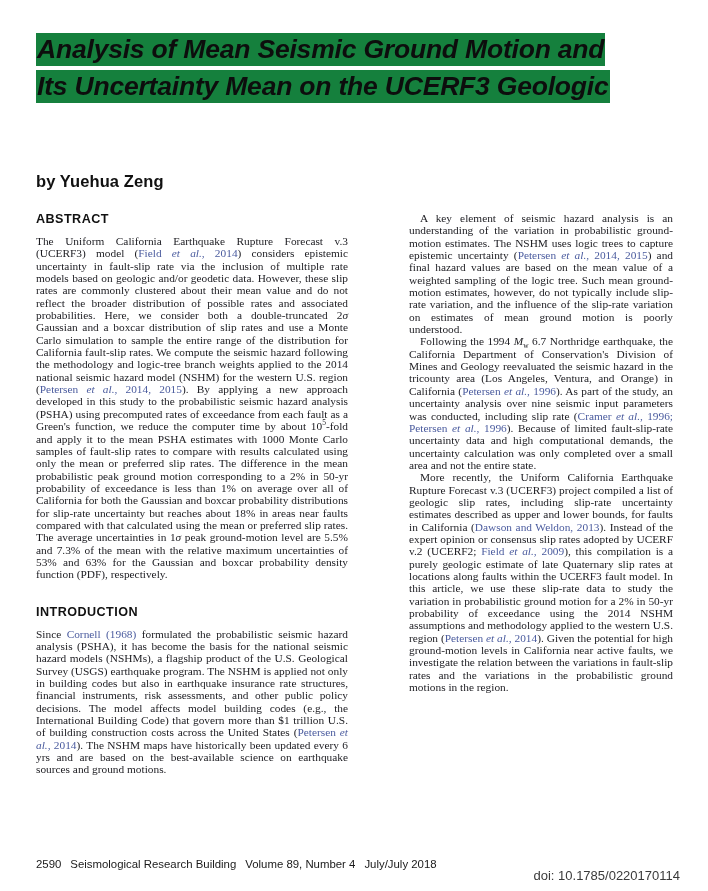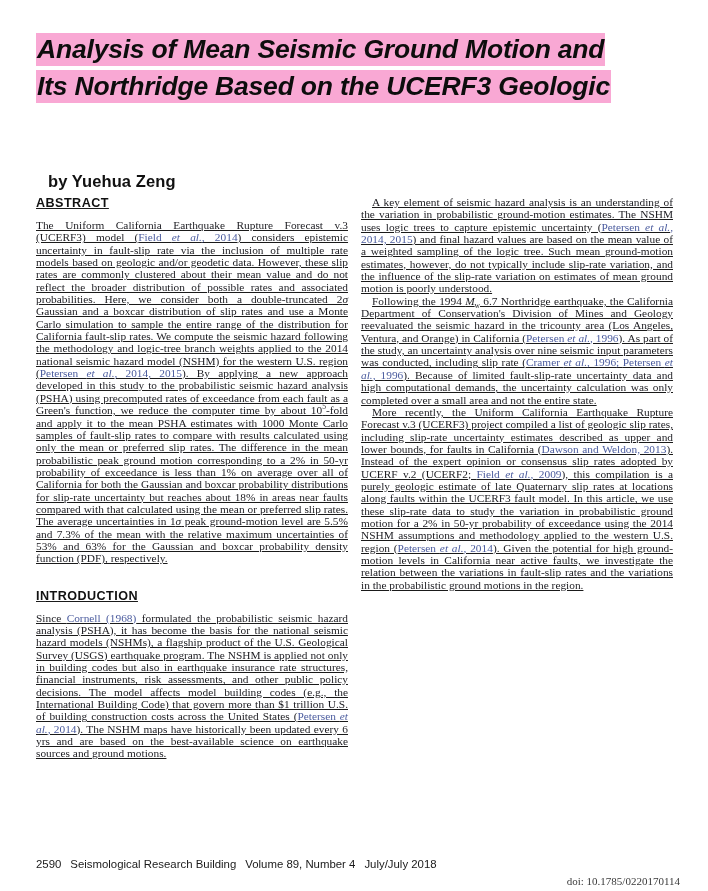--- a/index.html
+++ b/index.html
@@ -37,44 +37,43 @@
     font-weight: bold;
     font-style: italic;
     font-size: 26.5px;
     line-height: 33px;
     letter-spacing: -0.2px;
     color: #0d0d0d;
     margin: 0 0 3.5px 0;
     white-space: nowrap;
   }
   .title-line > span.hl {
-    background: #f9a8d4;
+    background: #15803d;
     padding: 1px 1px 2px 1px;
     box-decoration-break: clone;
     -webkit-box-decoration-break: clone;
   }
 
   
   .byline {
     position: absolute;
-    left: 48px;
+    left: 36px;
     top: 172px;
     font-family: "Liberation Sans Narrow", "Liberation Sans", sans-serif;
     font-weight: bold;
     font-size: 16.5px;
     letter-spacing: 0.1px;
     color: #111111;
   }
 
   
   .col {
     position: absolute;
-    top: 196px;
+    top: 212px;
     width: 312px;
-    text-decoration: underline;
   }
   .col-left  { left: 36px; }
   .col-right { left: 361px; }
 
   h2.sec-head {
     font-family: "Liberation Sans Narrow", "Liberation Sans", sans-serif;
     font-weight: bold;
     font-size: 12.6px;
     letter-spacing: 0.45px;
     color: #111111;
@@ -89,21 +88,21 @@
     font-family: "Liberation Serif", "DejaVu Serif", serif;
     font-size: 11.35px;
     line-height: 12.35px;
     text-align: justify;
     text-justify: inter-word;
     hyphens: manual;
     margin: 0;
     padding: 0;
     color: #1b1b20;
   }
-  p.body + p.body { text-indent: 11px; }
+  p.body + p.body { text-indent: 11px; margin-left: 48px; }
   p.body.noindent { text-indent: 0; }
 
   .cite { color: #4a5b9e; }
   .it   { font-style: italic; }
   sup   { font-size: 0.66em; vertical-align: super; line-height: 0; }
   sub   { font-size: 0.66em; vertical-align: sub; line-height: 0; }
 
   
   .footer {
     position: absolute;
@@ -118,35 +117,35 @@
     top: 0;
     font-family: "Liberation Sans Narrow", "Liberation Sans", sans-serif;
     font-size: 11.4px;
     color: #1a1a1a;
     white-space: nowrap;
   }
   .footer-left .gap { display: inline-block; width: 9px; }
   .footer-doi {
     position: absolute;
     right: 0;
-    top: 17px;
-    font-family: Liberation Serif, serif;
-    font-size: 11px;
+    top: 10px;
+    font-family: Liberation Sans, sans-serif;
+    font-size: 13px;
     color: #3a3a3a;
     white-space: nowrap;
   }
 </style>
 </head>
 <body>
 
 <div class="page">
 
   <div class="title-block">
     <span class="title-line"><span class="hl">Analysis of Mean Seismic Ground Motion and</span></span>
-    <span class="title-line"><span class="hl">Its Northridge Based on the UCERF3 Geologic</span></span>
+    <span class="title-line"><span class="hl">Its Uncertainty Mean on the UCERF3 Geologic</span></span>
   </div>
 
   <div class="byline">by Yuehua Zeng</div>
 
   <div class="col col-left">
 
     <h2 class="sec-head">ABSTRACT</h2>
 
     <p class="body noindent"><span>The Uniform California Earthquake Rupture Forecast v.3 (UCERF3) model (</span><span class="cite"><span>Field </span><span class="it">et al.</span><span>, 2014</span></span><span>) considers epistemic uncertainty in fault-slip rate via the inclusion of multiple rate models based on geologic and/or geodetic data. However, these slip rates are commonly clustered about their mean value and do not reflect the broader distribution of possible rates and associated probabilities. Here, we consider both a double-truncated 2</span><span class="it">σ</span><span> Gaussian and a boxcar distribution of slip rates and use a Monte Carlo simulation to sample the entire range of the distribution for California fault-slip rates. We compute the seismic hazard following the methodology and logic-tree branch weights applied to the 2014 national seismic hazard model (NSHM) for the western U.S. region (</span><span class="cite"><span>Petersen </span><span class="it">et al.</span><span>, 2014, 2015</span></span><span>). By applying a new approach developed in this study to the probabilistic seismic hazard analysis (PSHA) using precomputed rates of exceedance from each fault as a Green's function, we reduce the computer time by about 10</span><sup>5</sup><span>-fold and apply it to the mean PSHA estimates with 1000 Monte Carlo samples of fault-slip rates to compare with results calculated using only the mean or preferred slip rates. The difference in the mean probabilistic peak ground motion corresponding to a 2% in 50-yr probability of exceedance is less than 1% on average over all of California for both the Gaussian and boxcar probability distributions for slip-rate uncertainty but reaches about 18% in areas near faults compared with that calculated using the mean or preferred slip rates. The average uncertainties in 1</span><span class="it">σ</span><span> peak ground-motion level are 5.5% and 7.3% of the mean with the relative maximum uncertainties of 53% and 63% for the Gaussian and boxcar probability density function (PDF), respectively.</span></p>
 

